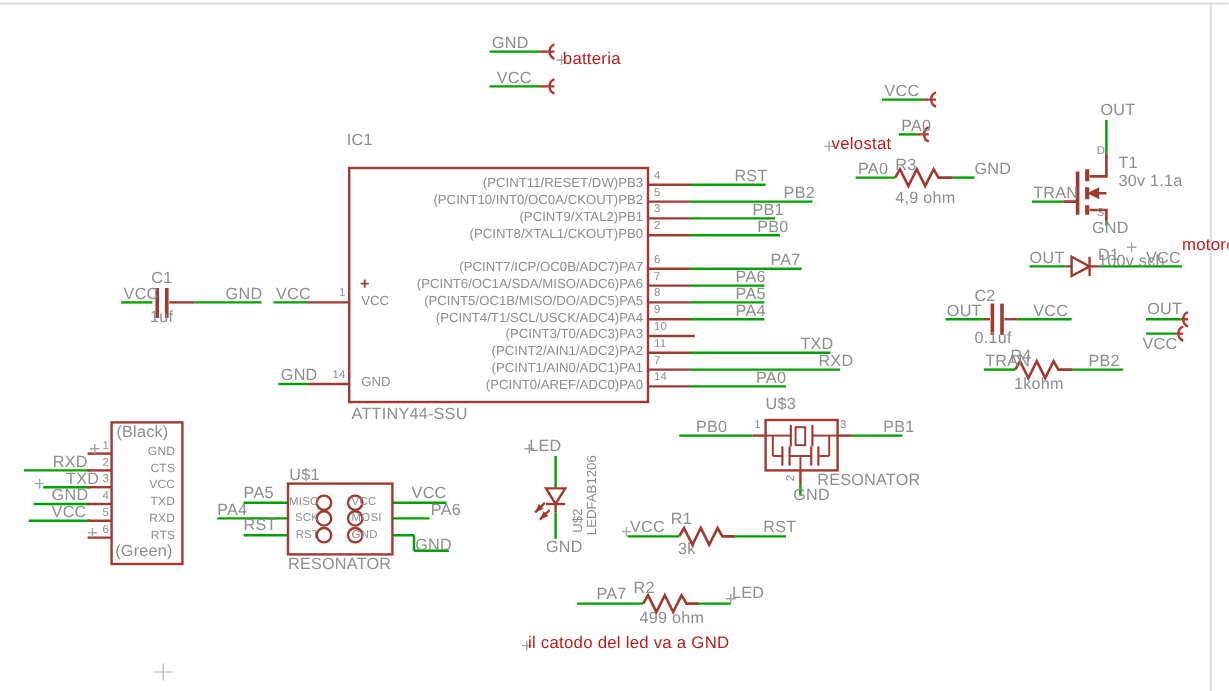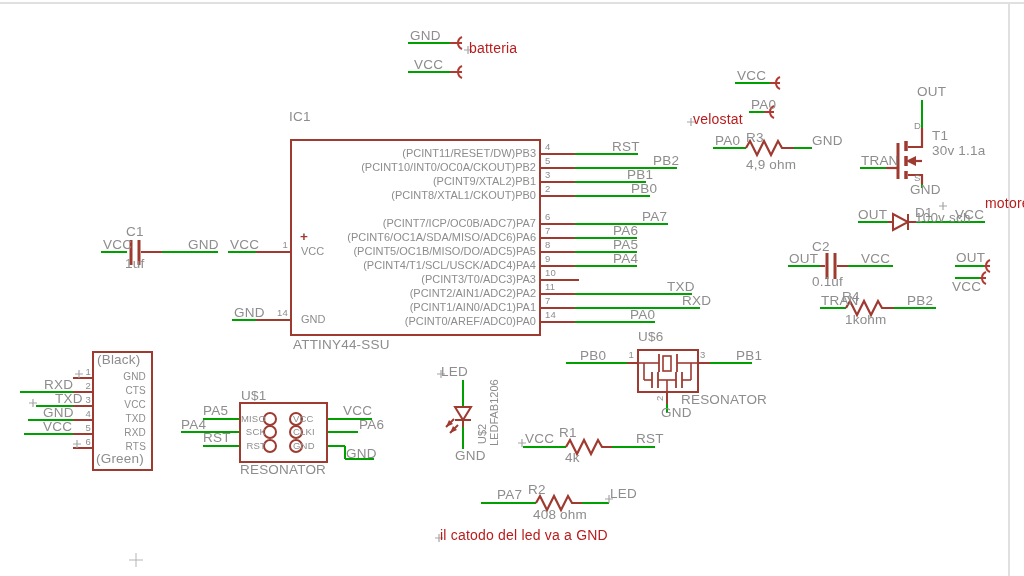--- a/index.html
+++ b/index.html
@@ -316,53 +316,53 @@
 <span class="t" style="left:627px;top:168px">PB1</span>
 <span class="t" style="left:631px;top:182px">PB0</span>
 <span class="t" style="left:642px;top:210px">PA7</span>
 <span class="t" style="left:613px;top:224px">PA6</span>
 <span class="t" style="left:613px;top:238px">PA5</span>
 <span class="t" style="left:613px;top:252px">PA4</span>
 <span class="t" style="left:667px;top:280px">TXD</span>
 <span class="t" style="left:682px;top:294px">RXD</span>
 <span class="t" style="left:630px;top:308px">PA0</span>
 
-<span class="t" style="left:638px;top:330px">U$6</span>
+<span class="t" style="left:638px;top:330px">U$3</span>
 <span class="t" style="left:580px;top:349px">PB0</span>
 <span class="t" style="left:736px;top:349px">PB1</span>
 <span class="t s9 ra" style="left:634px;top:350px">1</span>
 <span class="t s9" style="left:700px;top:350px">3</span>
 <span class="t s9 rot" style="left:655px;top:401px">2</span>
 <span class="t" style="left:681px;top:393px">RESONATOR</span>
 <span class="t" style="left:661px;top:406px">GND</span>
 
 <span class="t" style="left:441px;top:365px">LED</span>
 <span class="t" style="left:455px;top:449px">GND</span>
 <span class="t s11 rot" style="left:477px;top:444px">U$2</span>
 <span class="t s11 rot" style="left:489px;top:446px">LEDFAB1206</span>
 
 <span class="t" style="left:525px;top:432px">VCC</span>
 <span class="t" style="left:559px;top:426px">R1</span>
-<span class="t" style="left:565px;top:451px">4k</span>
+<span class="t" style="left:565px;top:451px">3k</span>
 <span class="t" style="left:636px;top:432px">RST</span>
 
 <span class="t" style="left:497px;top:488px">PA7</span>
 <span class="t" style="left:528px;top:483px">R2</span>
-<span class="t" style="left:533px;top:508px">408 ohm</span>
+<span class="t" style="left:533px;top:508px">499 ohm</span>
 <span class="t" style="left:610px;top:487px">LED</span>
 
 <span class="t g" style="left:440px;top:528px">il catodo del led va a GND</span>
 
 <span class="t" style="left:241px;top:389px">U$1</span>
 <span class="t" style="left:240px;top:463px">RESONATOR</span>
 <span class="t s9 ra" style="left:266px;top:414px">MISO</span>
 <span class="t s9 ra" style="left:266px;top:427px">SCK</span>
 <span class="t s9 ra" style="left:266px;top:441px">RST</span>
 <span class="t s9" style="left:293px;top:414px">VCC</span>
-<span class="t s9" style="left:293px;top:427px">CLKI</span>
+<span class="t s9" style="left:293px;top:427px">MOSI</span>
 <span class="t s9" style="left:293px;top:441px">GND</span>
 <span class="t" style="left:203px;top:404px">PA5</span>
 <span class="t" style="left:181px;top:418px">PA4</span>
 <span class="t" style="left:203px;top:431px">RST</span>
 <span class="t" style="left:343px;top:404px">VCC</span>
 <span class="t" style="left:359px;top:418px">PA6</span>
 <span class="t" style="left:346px;top:447px">GND</span>
 
 <span class="t" style="left:97px;top:353px">(Black)</span>
 <span class="t" style="left:96px;top:452px">(Green)</span>

